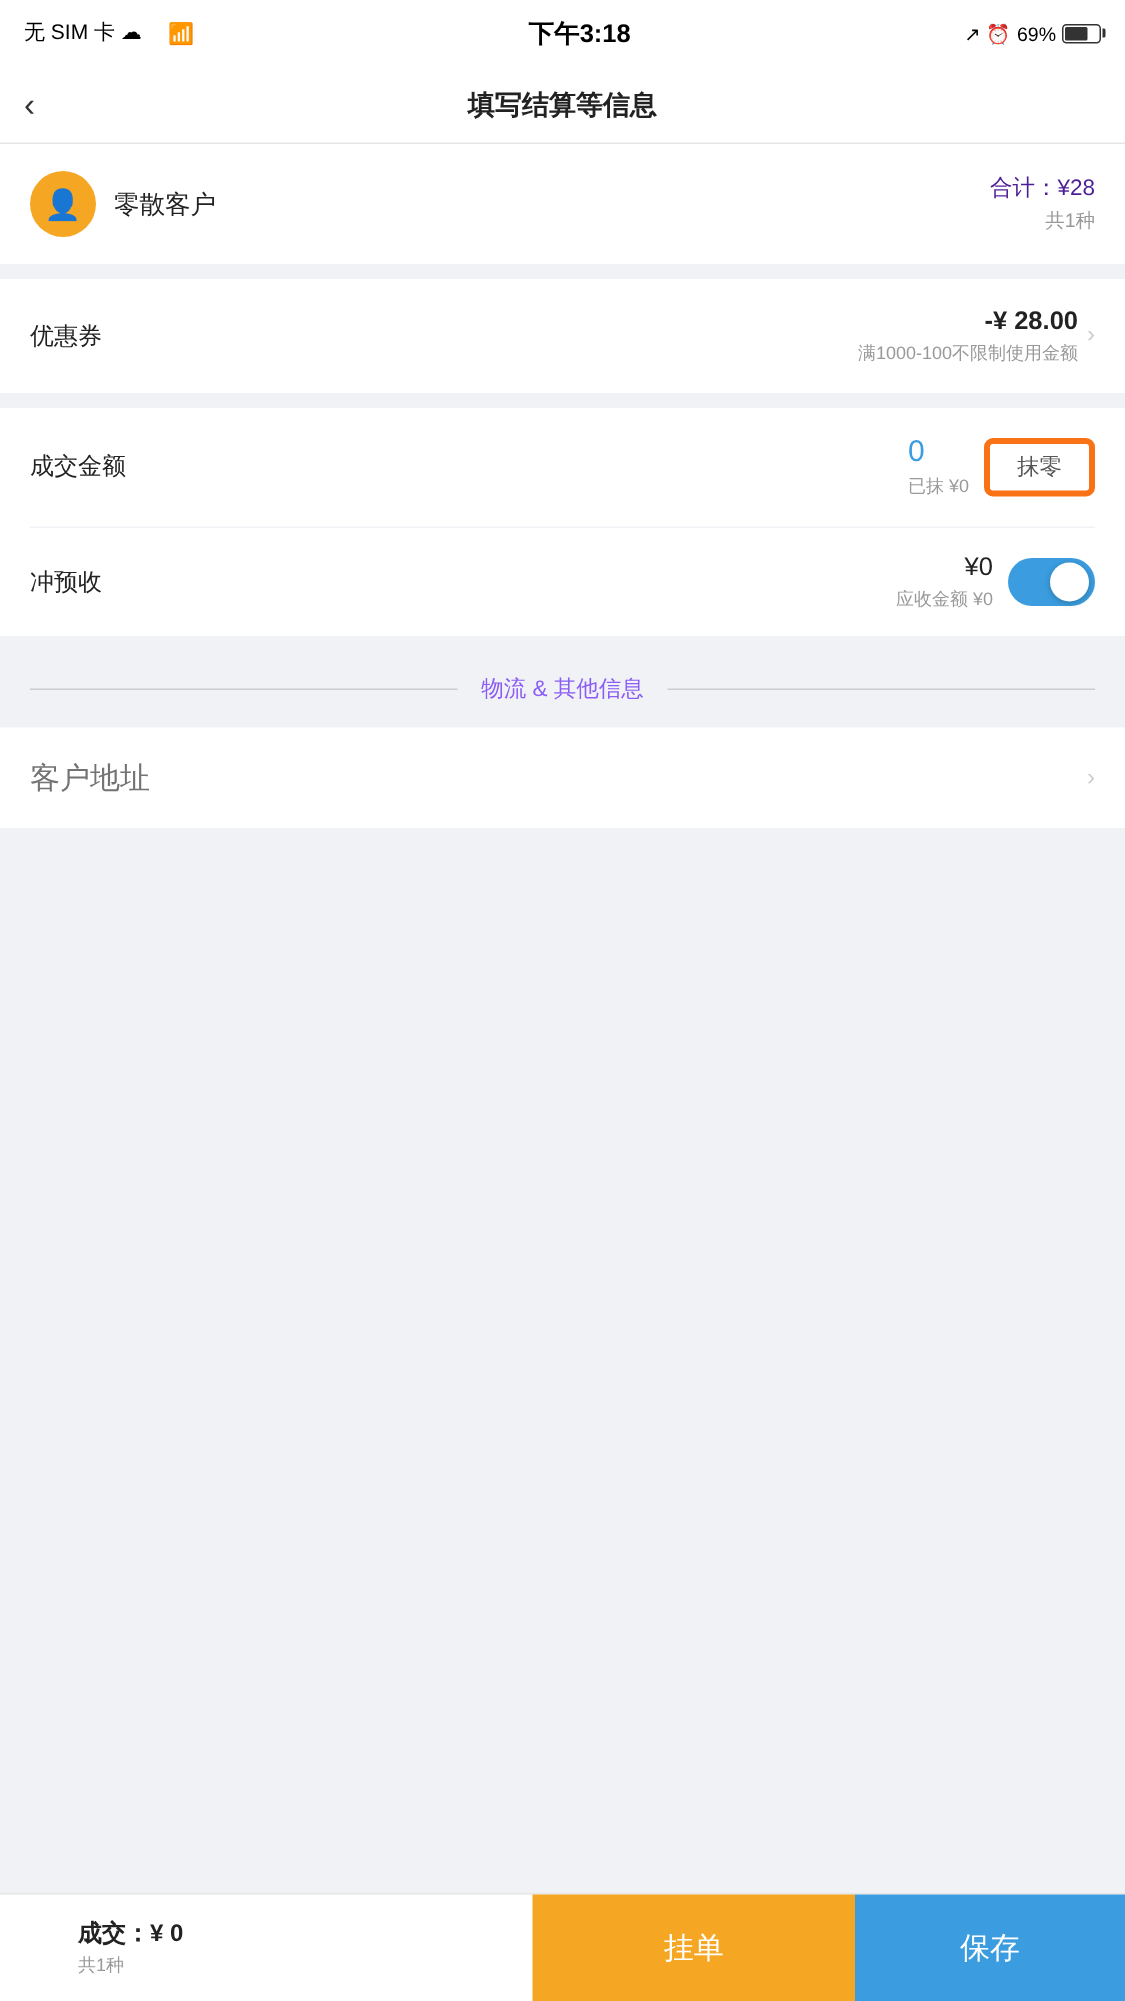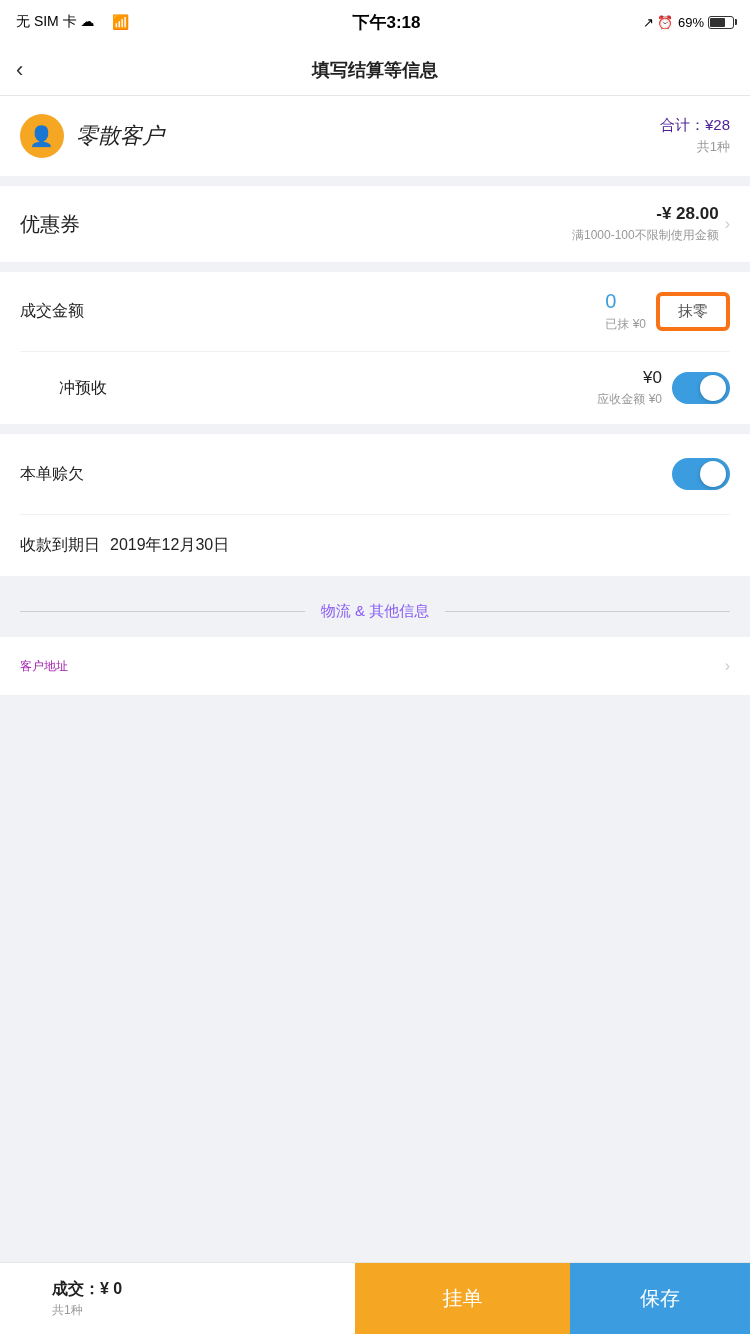--- a/index.html
+++ b/index.html
@@ -86,37 +86,37 @@
       padding: 18px 20px;
       background: #fff;
     }
     .customer-left { display: flex; align-items: center; gap: 12px; }
     .avatar {
       width: 44px; height: 44px; border-radius: 50%;
       background: #f5a623;
       display: flex; align-items: center; justify-content: center;
       color: #fff; font-size: 20px;
     }
-    .customer-name { font-size: 22px; color: #222; font-weight: 500; font-style: italic; }
+    .customer-name { font-size: 17px; color: #222; font-weight: 500; }
     .customer-right { text-align: right; }
     .total-label { font-size: 15px; color: #4c1d95; }
     .count-label { font-size: 13px; color: #999; margin-top: 3px; }
 
     
     .divider { height: 1px; background: #f0f2f5; margin: 0 20px; }
 
     
     .coupon-row {
       display: flex;
       align-items: center;
       justify-content: space-between;
       padding: 18px 20px;
       background: #fff;
     }
-    .coupon-label { font-size: 20px; color: #222; }
+    .coupon-label { font-size: 16px; color: #222; }
     .coupon-right { text-align: right; display: flex; align-items: center; gap: 6px; }
     .coupon-amount { font-size: 17px; color: #222; font-weight: 600; }
     .coupon-desc { font-size: 12px; color: #999; margin-top: 3px; }
     .chevron { color: #ccc; font-size: 16px; }
 
     
     .section-card {
       background: #fff;
       margin-bottom: 10px;
     }
@@ -162,21 +162,21 @@
       box-shadow: 0 1px 4px rgba(0,0,0,0.25);
     }
 
     
     .preadvance-row {
       display: flex;
       align-items: center;
       justify-content: space-between;
       padding: 16px 20px;
     }
-    .preadvance-label { font-size: 16px; color: #222; margin-left: 39px; }
+    .preadvance-label { font-size: 16px; color: #222; }
     .preadvance-right { display: flex; align-items: center; gap: 10px; }
     .preadvance-amount { text-align: right; }
     .preadvance-amount .main { font-size: 17px; color: #222; font-weight: 500; }
     .preadvance-amount .sub { font-size: 12px; color: #999; margin-top: 3px; }
 
     
     .credit-row {
       display: flex;
       align-items: center;
       justify-content: space-between;
@@ -214,21 +214,21 @@
     }
 
     
     .address-row {
       display: flex;
       align-items: center;
       padding: 20px 20px;
       background: #fff;
       justify-content: space-between;
     }
-    .address-label { font-size: 12px; color: #a21caf; flex-shrink: 0; margin-right: 16px; }
+    .address-label { font-size: 20px; color: #737373; flex-shrink: 0; margin-right: 16px; }
     .address-value { font-size: 15px; color: #555; flex: 1; }
     .address-chevron { color: #ccc; font-size: 16px; margin-left: 8px; }
 
     
     .bottom-bar {
       position: fixed;
       bottom: 0;
       left: 0;
       width: 750px;
       height: 72px;
@@ -337,35 +337,20 @@
           <div class="main">¥0</div>
           <div class="sub">应收金额 ¥0</div>
         </div>
         <div class="toggle">
           <div class="toggle-knob"></div>
         </div>
       </div>
     </div>
   </div>
 
-  <div class="section-card">
-    <div class="credit-row">
-      <div class="credit-label">本单赊欠</div>
-      <div class="toggle">
-        <div class="toggle-knob"></div>
-      </div>
-    </div>
-
-    <div class="divider"></div>
-
-    <div class="date-row">
-      <span class="date-label">收款到期日</span>
-      <span class="date-value">2019年12月30日</span>
-    </div>
-  </div>
 
   <div class="logistics-section">
     <div class="logistics-line"></div>
     <span class="logistics-text">物流 &amp; 其他信息</span>
     <div class="logistics-line"></div>
   </div>
 
   <div class="card">
     <div class="address-row">
       <span class="address-label">客户地址</span>

